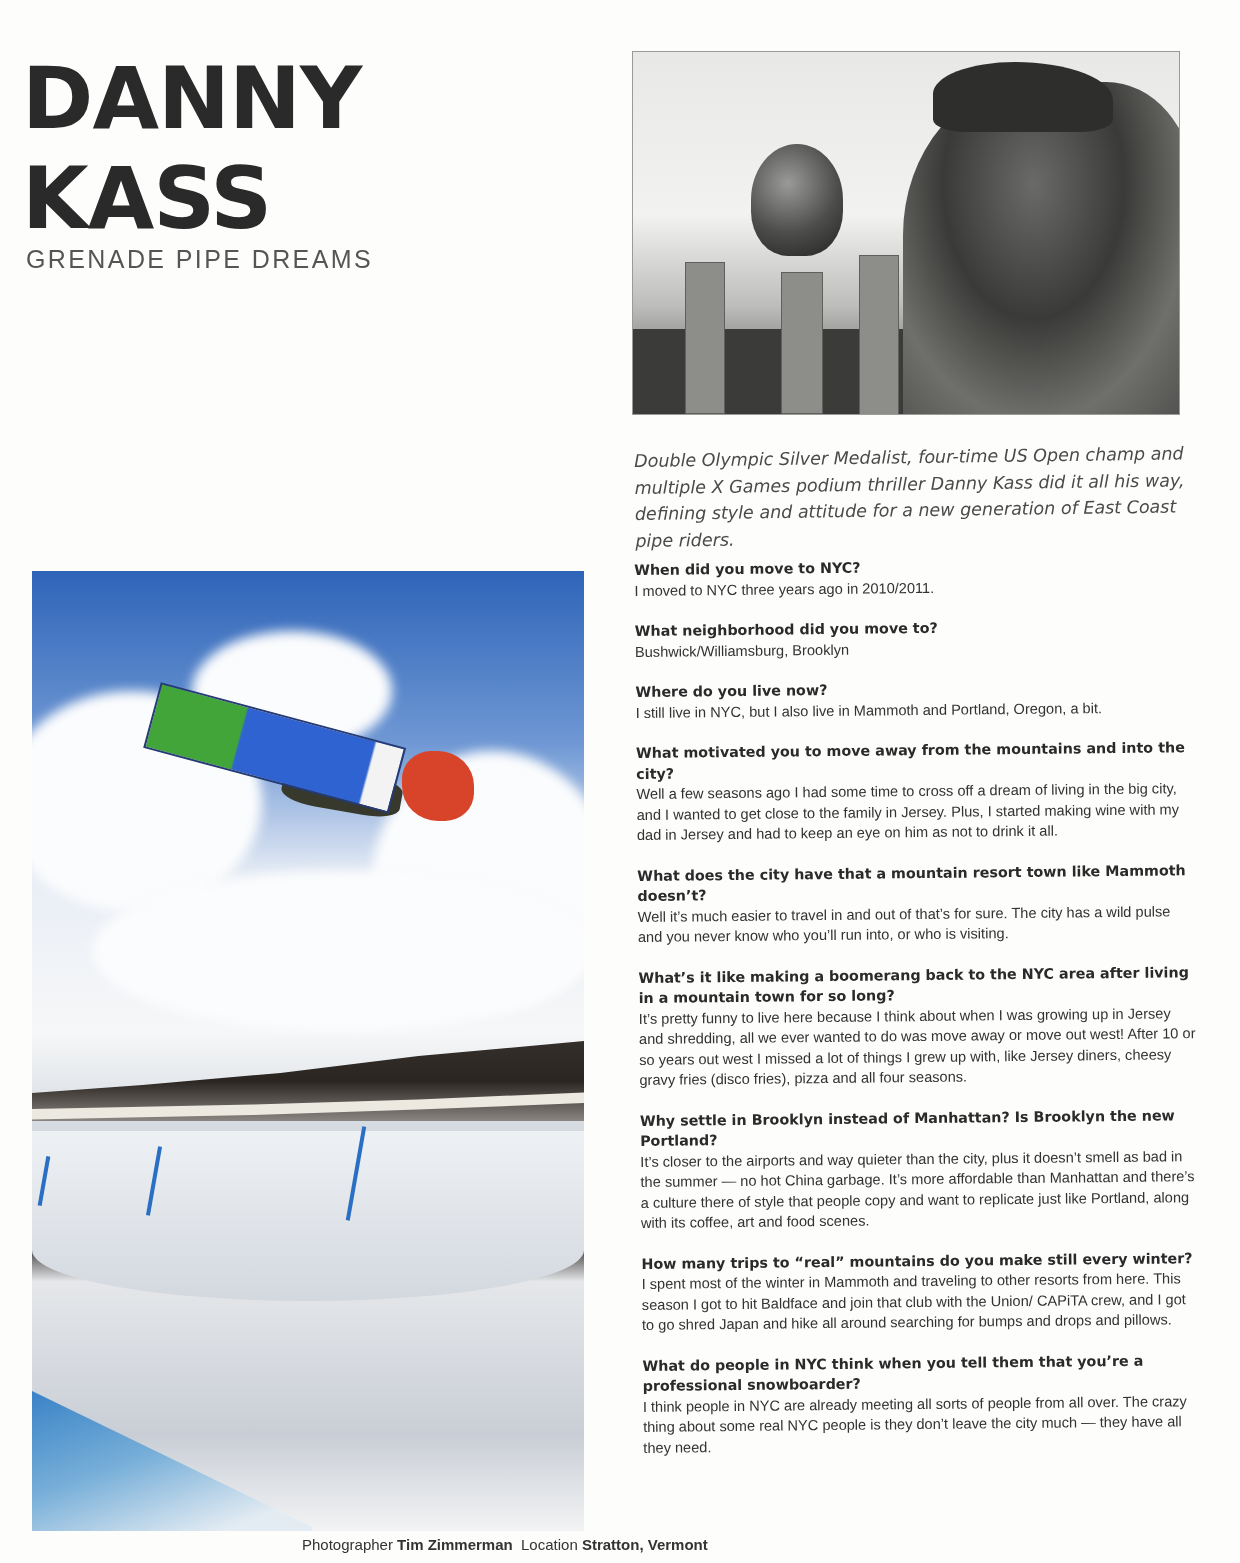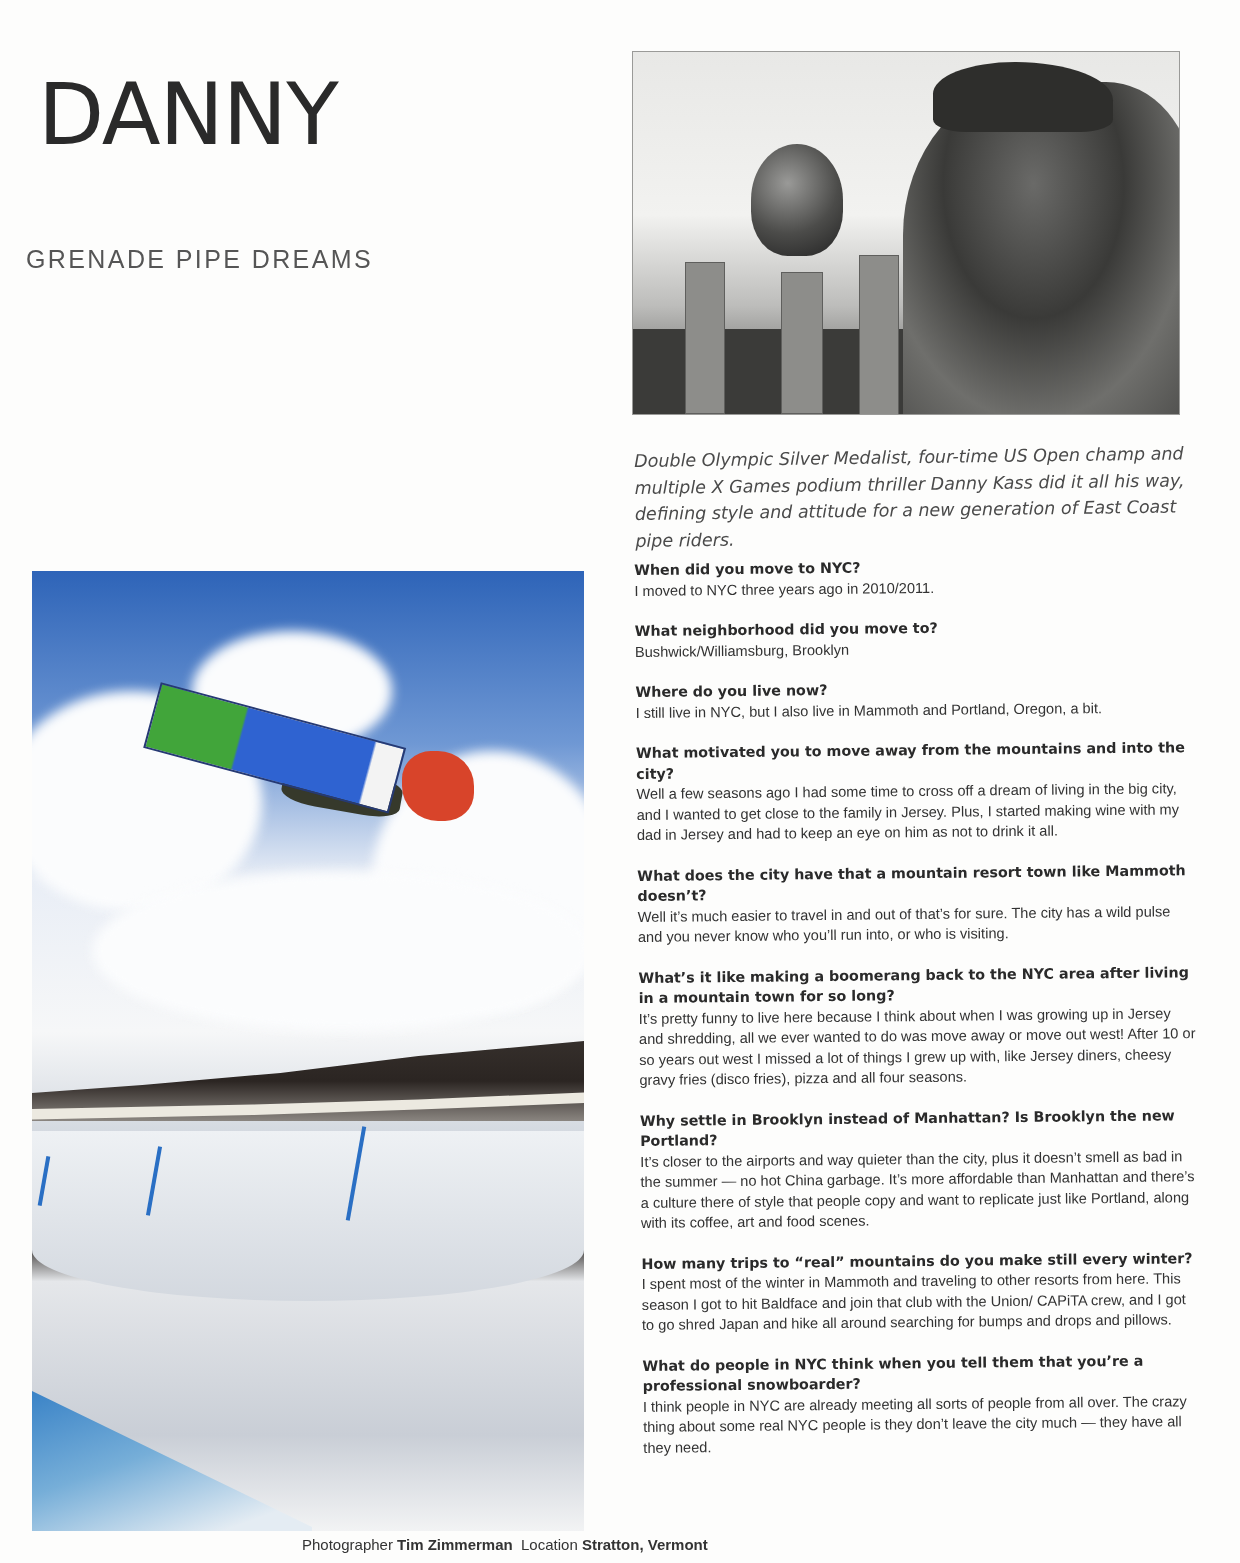--- a/index.html
+++ b/index.html
@@ -4,23 +4,23 @@
 <style>
   html, body { margin: 0; padding: 0; }
   body {
     width: 1240px; height: 1563px; position: relative; overflow: hidden;
     background: #fdfdfc;
     font-family: "Liberation Sans", sans-serif;
     color: #2b2b2b;
   }
   .title {
     position: absolute; left: 22px; top: 48px;
-    font-family: "DejaVu Sans", sans-serif; font-weight: normal;
+    font-family: "DejaVu Sans", sans-serif; font-weight: bold;
     font-size: 86px; line-height: 100px; letter-spacing: -1px;
-    color: #2a2a2a; margin: 16px;
+    color: #2a2a2a; margin: 0;
   }
   .title span { display: block; }
   .subtitle {
     position: absolute; left: 26px; top: 244px;
     font-family: "Liberation Sans", sans-serif; font-size: 25px;
     letter-spacing: 2.4px; line-height: 31px; color: #555;
     font-weight: normal;
   }
   .subtitle span { display: block; }
 
@@ -124,20 +124,21 @@
   .a {
     font-family: "Liberation Sans", sans-serif;
     font-size: 14.6px; line-height: 20.5px; color: #333;
   }
 </style>
 </head>
 <body>
 
 <h1 class="title">
   <span>DANNY</span>
+  <span>KASS</span>
 </h1>
 
 <div class="subtitle">
   <span>GRENADE PIPE DREAMS</span>
 </div>
 
 <div class="photo-portrait">
   <div class="building"></div>
   <div class="plank p1"></div>
   <div class="plank p2"></div>

